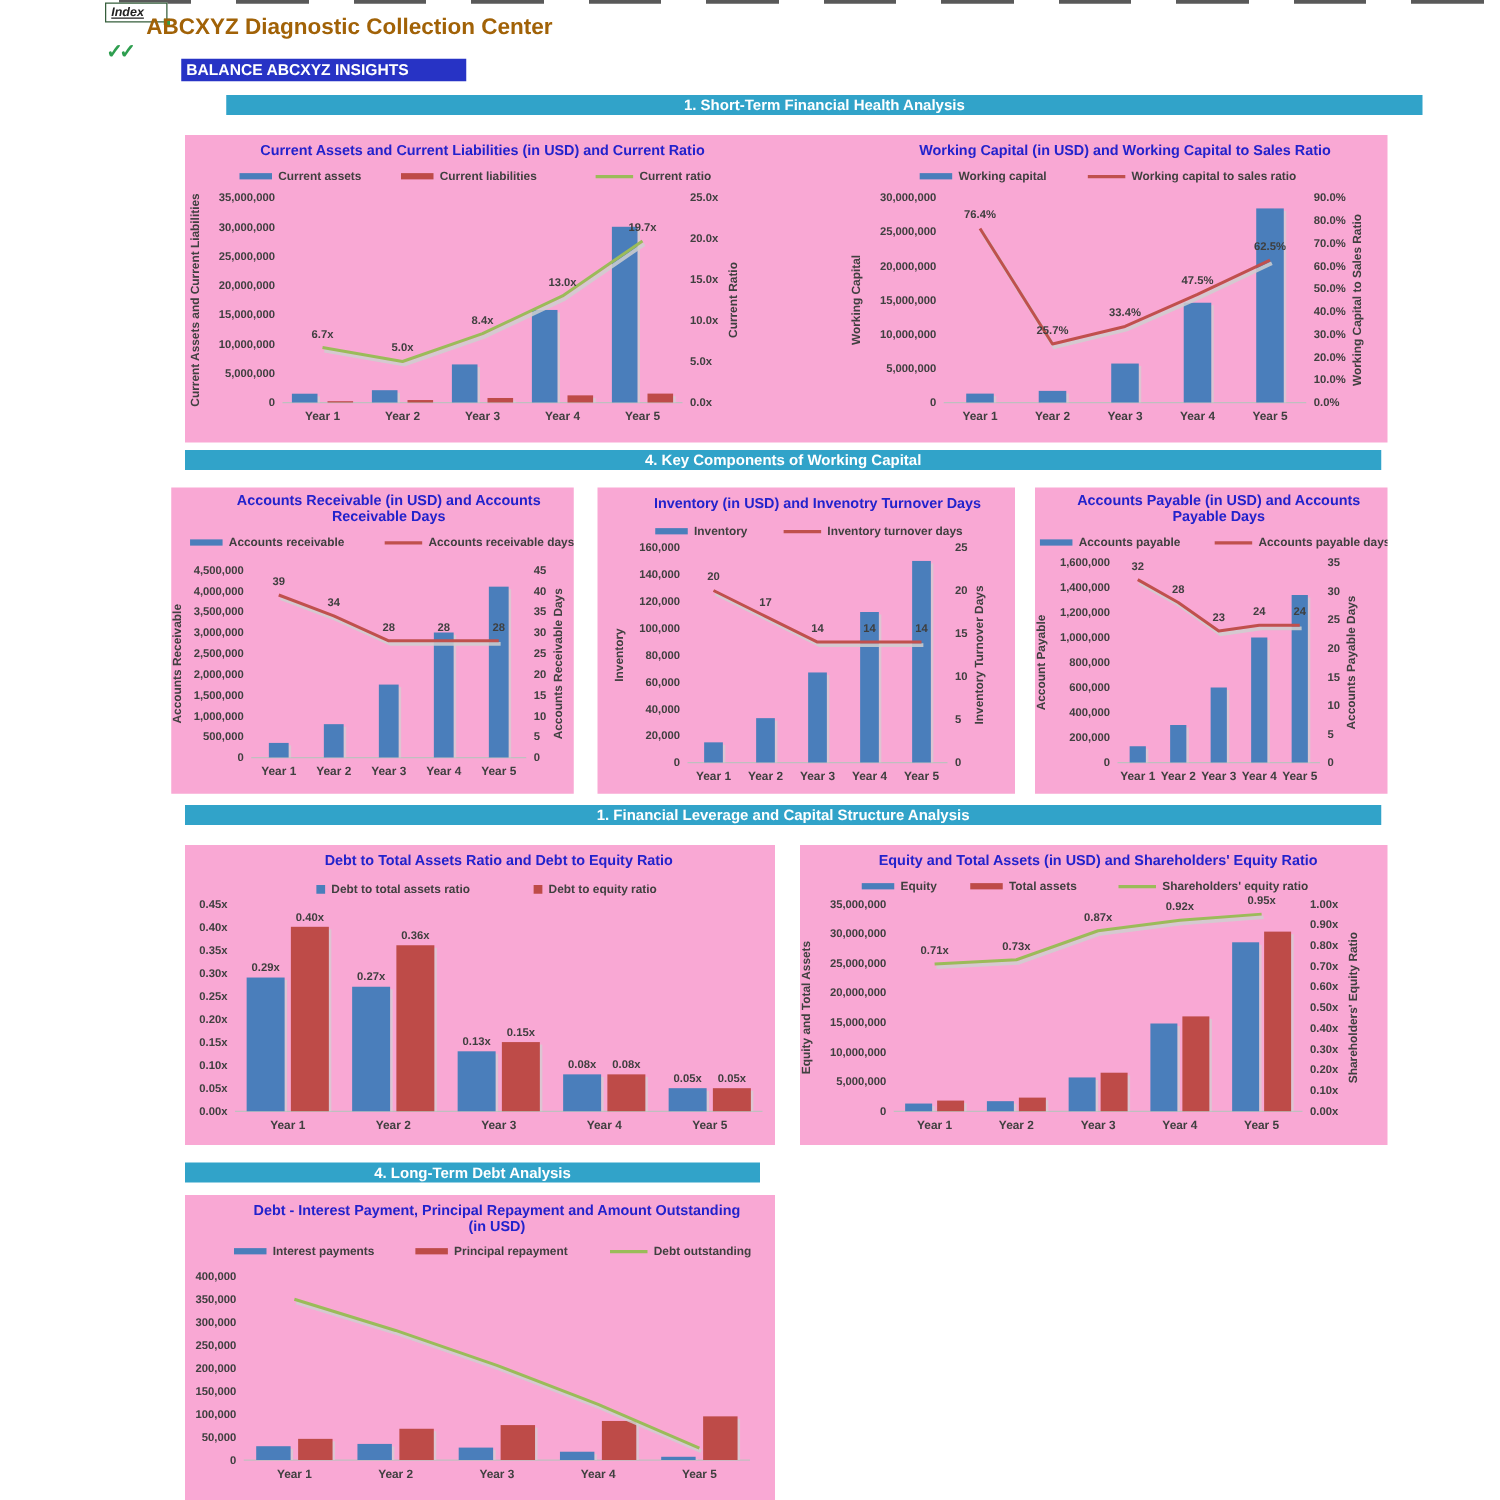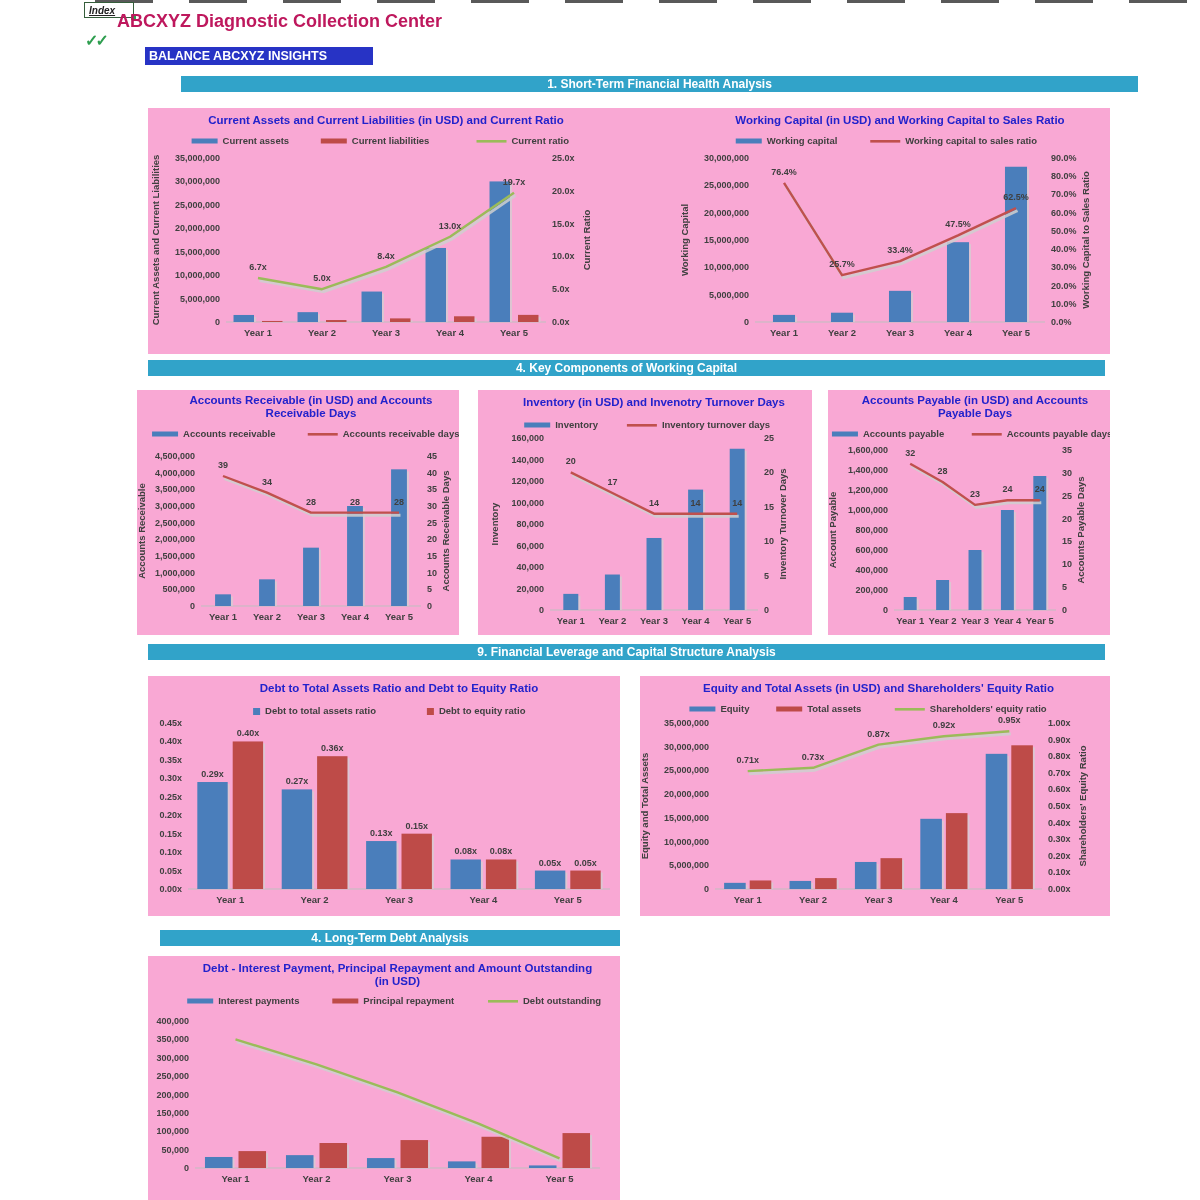--- a/index.html
+++ b/index.html
@@ -6,27 +6,27 @@
   body{width:1200px;height:1200px;overflow:hidden;background:#ffffff;
        font-family:"Liberation Sans",sans-serif;position:relative;}
   .page{position:absolute;inset:0;}
   .top-dashes{position:absolute;left:95px;top:0;right:0;height:3px;
     background:repeating-linear-gradient(90deg,rgba(60,60,60,.85) 0 58px,transparent 58px 94px);}
   .index-btn{position:absolute;left:84px;top:2px;width:50px;height:16px;
     border:1.5px solid #355e3b;background:#fff;color:#222;cursor:pointer;
     font-size:10px;font-style:italic;text-decoration:underline;font-weight:bold;
     display:flex;align-items:center;padding-left:4px;box-sizing:border-box;}
   .index-btn::after{content:"";position:absolute;right:-3px;bottom:-3px;width:5px;height:5px;background:#2e9e4f;}
-  .main-title{position:absolute;left:117px;top:11px;font-size:18px;font-weight:bold;color:#be185d;}
+  .main-title{position:absolute;left:117px;top:11px;font-size:18px;font-weight:bold;color:#a16207;}
   .checks{position:absolute;left:85px;top:31px;font-size:16px;font-weight:bold;color:#2e9e4f;letter-spacing:-3px;}
   .sheet-badge{position:absolute;left:145px;top:47px;width:228px;height:18px;background:#2733c5;
     color:#fff;font-size:12.5px;font-weight:bold;display:flex;align-items:center;padding-left:4px;box-sizing:border-box;}
   .section-bar{position:absolute;left:148px;width:957px;height:16px;background:#31a3c9;color:#fff;
     font-size:12px;font-weight:bold;display:flex;align-items:center;justify-content:center;}
-  .s1{top:76px;margin-left:33px;} .s2{top:360px;} .s3{top:644px;} .s4{top:930px;width:460px;margin-left:12px;}
+  .s1{top:76px;margin-left:33px;} .s2{top:360px;} .s3{top:644px;} .s4{top:930px;width:460px;}
   .chart{position:absolute;background:#f9a8d4;}
   .c1{left:148px;top:108px;width:512px;height:246px;}
   .c2{left:660px;top:108px;width:450px;height:246px;}
   .c3{left:137px;top:390px;width:322px;height:245px;}
   .c4{left:478px;top:390px;width:334px;height:245px;}
   .c5{left:828px;top:390px;width:282px;height:245px;}
   .c6{left:148px;top:676px;width:472px;height:240px;}
   .c7{left:640px;top:676px;width:470px;height:240px;}
   .c8{left:148px;top:956px;width:472px;height:244px;}
   svg text{font-family:"Liberation Sans",sans-serif;}
@@ -42,21 +42,21 @@
 
 <div class="page">
   <div class="top-dashes"></div>
   <a class="index-btn">Index</a>
   <div class="main-title">ABCXYZ Diagnostic Collection Center</div>
   <div class="checks">✓✓</div>
   <div class="sheet-badge">BALANCE ABCXYZ INSIGHTS</div>
 
   <div class="section-bar s1">1. Short-Term Financial Health Analysis</div>
   <div class="section-bar s2">4. Key Components of Working Capital</div>
-  <div class="section-bar s3">9. Financial Leverage and Capital Structure Analysis</div>
+  <div class="section-bar s3">1. Financial Leverage and Capital Structure Analysis</div>
   <div class="section-bar s4">4. Long-Term Debt Analysis</div>
 
   <div class="chart c1"><svg width="512" height="246" viewBox="0 0 512 246">
         <text x="238" y="16" class="c-title" text-anchor="middle">Current Assets and Current Liabilities (in USD) and Current Ratio</text>
         <rect x="43.60000000000002" y="30.5" width="26" height="5" fill="#4A7EBB"></rect>
         <text x="74.60000000000002" y="36" class="leg" text-anchor="start">Current assets</text>
         <rect x="172.8" y="30.5" width="26" height="5" fill="#BE4B48"></rect>
         <text x="203.8" y="36" class="leg" text-anchor="start">Current liabilities</text>
         <rect x="328.5" y="32" width="30" height="2.6" fill="#9BBB59"></rect>
         <text x="363.5" y="36" class="leg" text-anchor="start">Current ratio</text>

